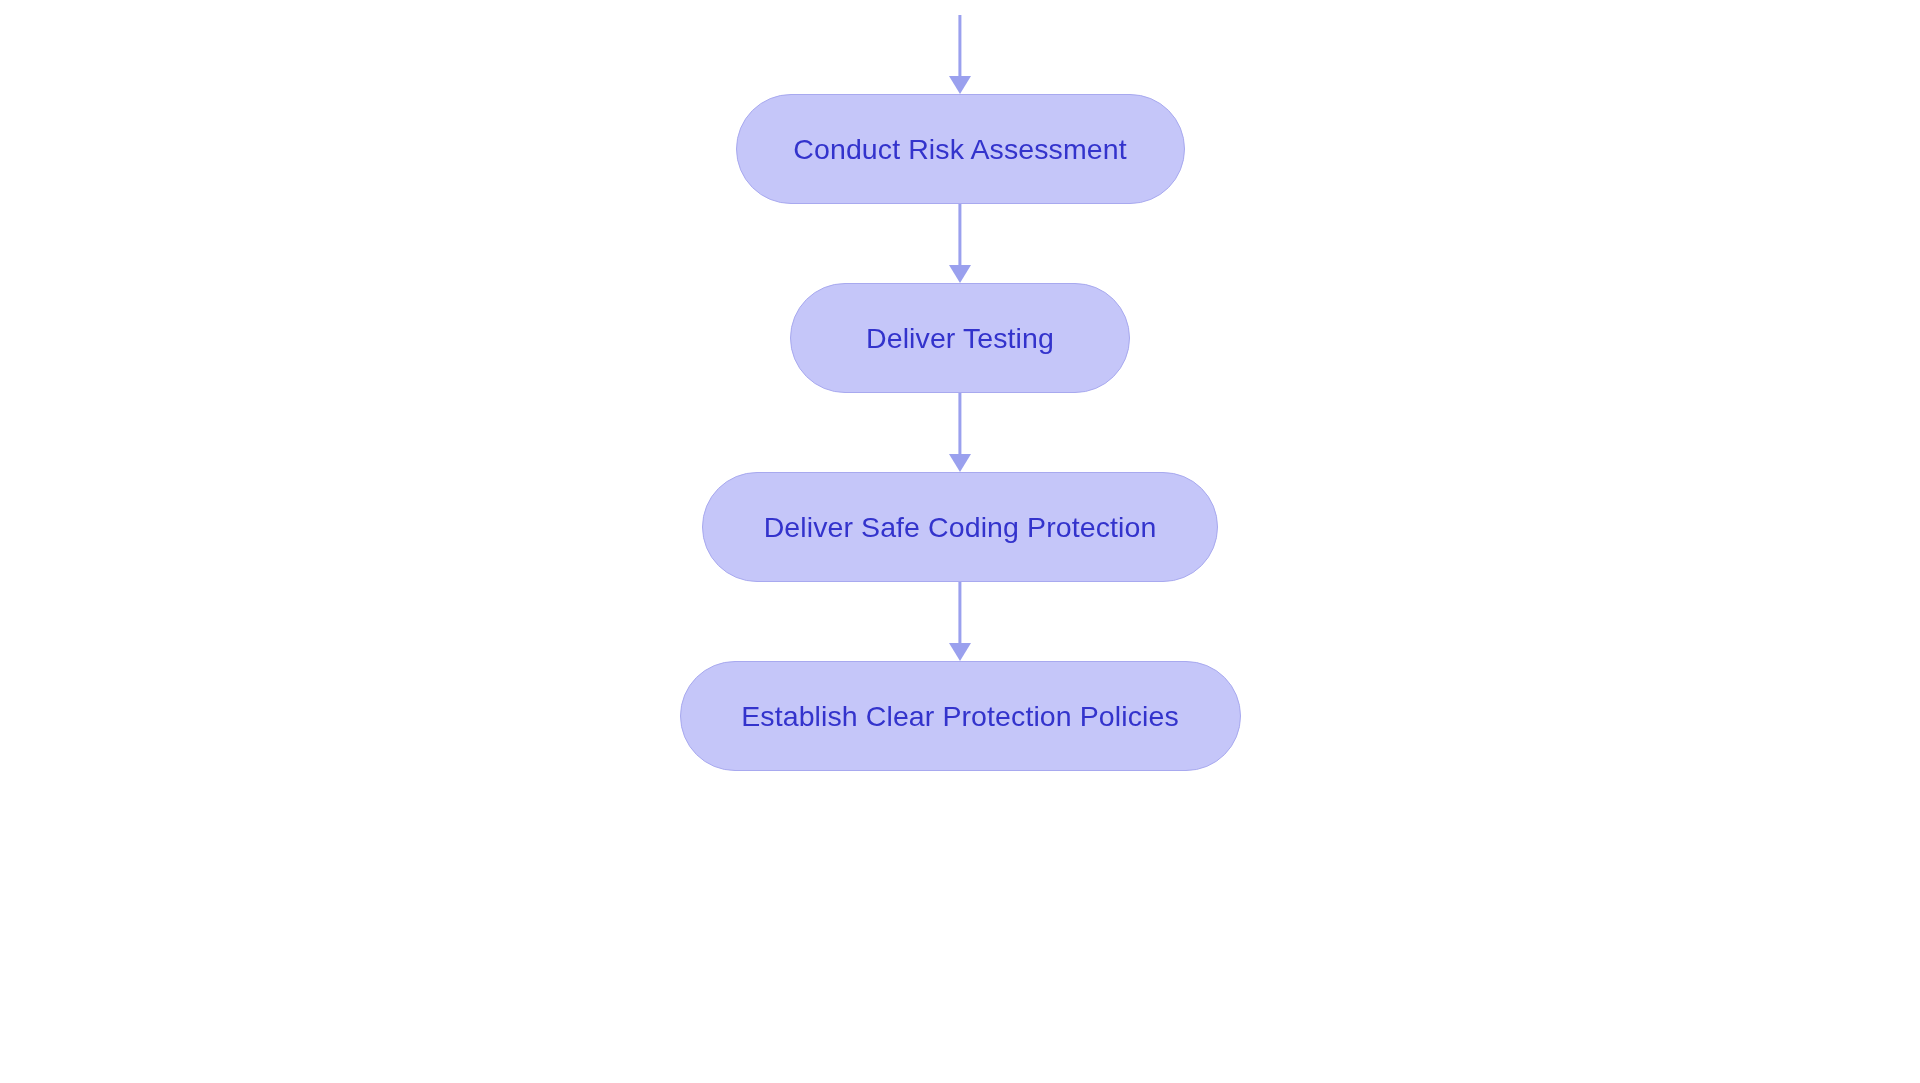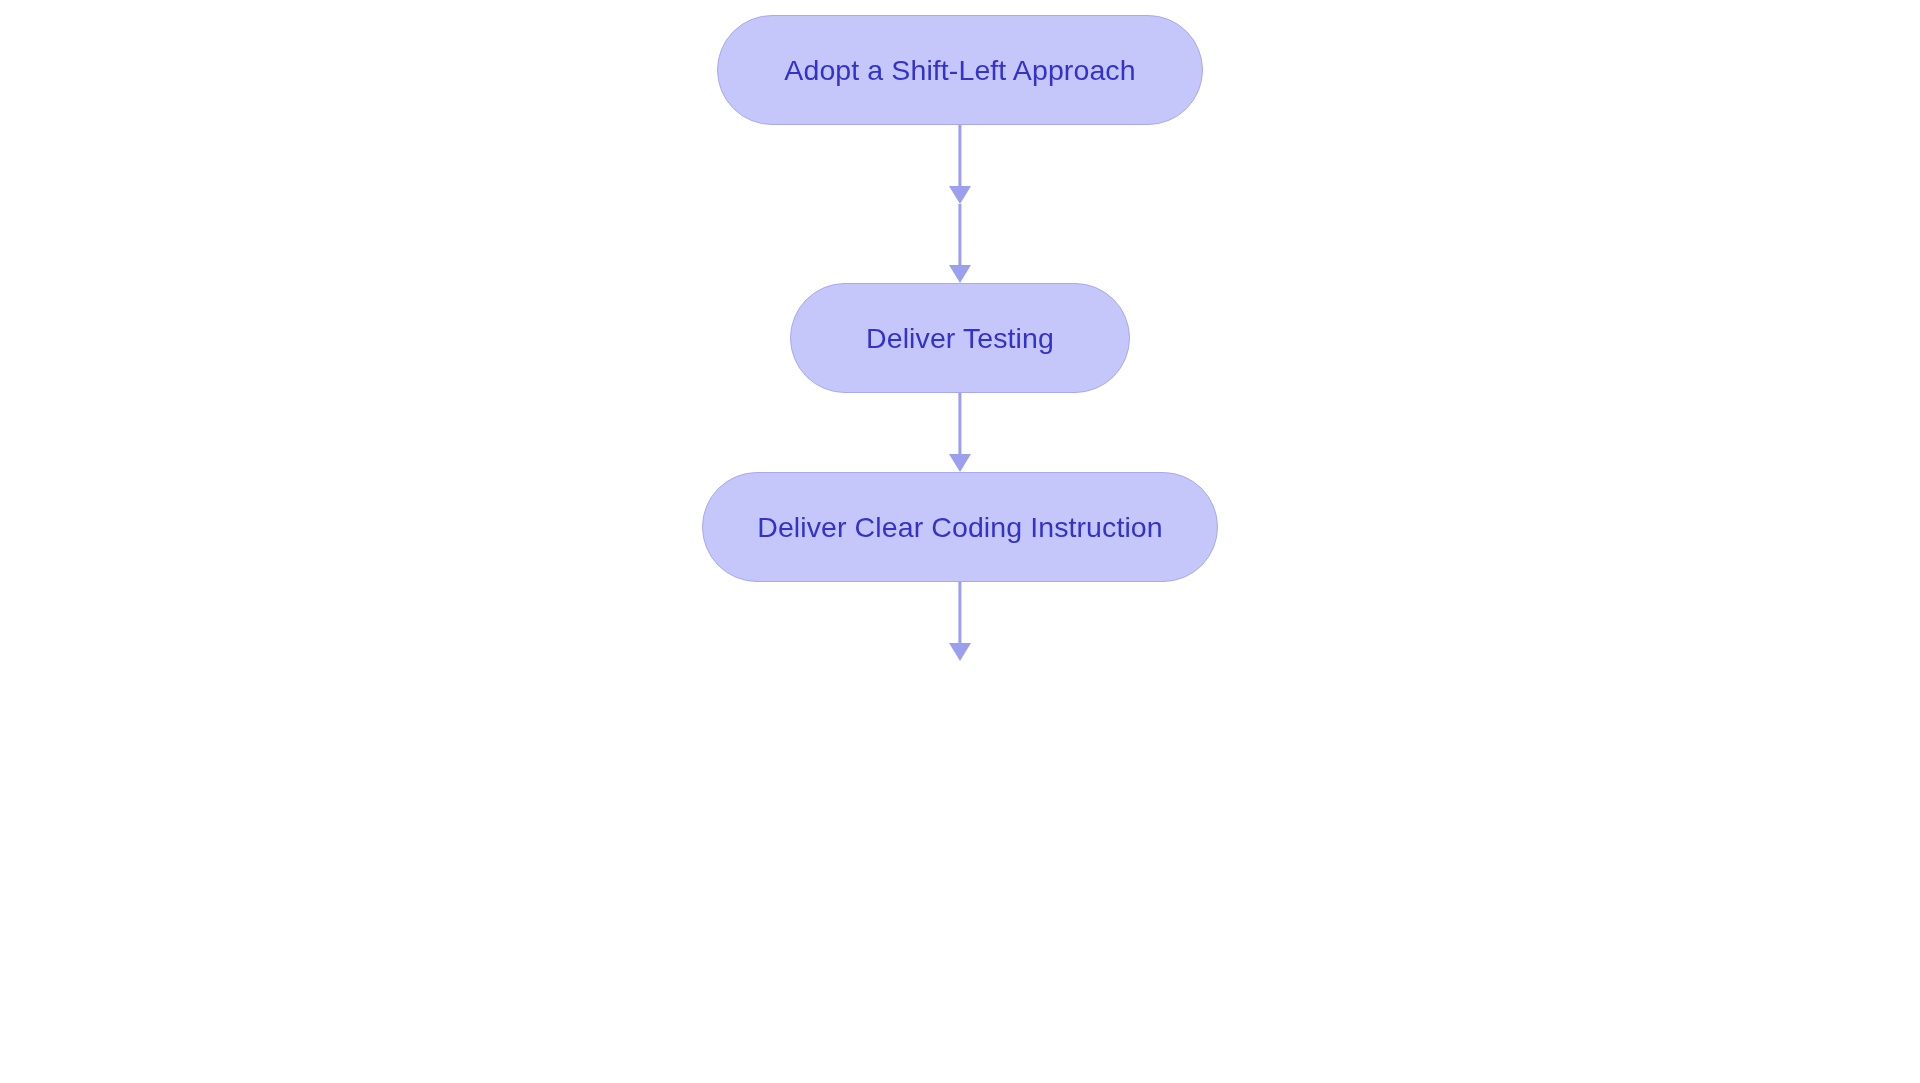--- a/index.html
+++ b/index.html
@@ -91,48 +91,51 @@
     border-right: 11px solid transparent;
     border-top: 18px solid #9aa0ee;
   }
 </style>
 </head>
 <body>
 
 <div id="flowchart-canvas">
   <div class="flow-column">
 
-    <div class="flow-node w-n0">
-      <span class="flow-node-label">Adopt a Shift-Left Approach</span>
-    </div>
 
     <div class="flow-connector">
       <div class="conn-line"></div>
       <div class="conn-arrowhead"></div>
     </div>
 
+    <div class="flow-node w-n1">
+      <span class="flow-node-label">Conduct Risk Assessment</span>
+    </div>
 
     <div class="flow-connector">
       <div class="conn-line"></div>
       <div class="conn-arrowhead"></div>
     </div>
 
     <div class="flow-node w-n2">
       <span class="flow-node-label">Deliver Testing</span>
     </div>
 
     <div class="flow-connector">
       <div class="conn-line"></div>
       <div class="conn-arrowhead"></div>
     </div>
 
     <div class="flow-node w-n3">
-      <span class="flow-node-label">Deliver Clear Coding Instruction</span>
+      <span class="flow-node-label">Deliver Safe Coding Protection</span>
     </div>
 
     <div class="flow-connector">
       <div class="conn-line"></div>
       <div class="conn-arrowhead"></div>
     </div>
 
+    <div class="flow-node w-n4">
+      <span class="flow-node-label">Establish Clear Protection Policies</span>
+    </div>
 
   </div>
 </div>
 
 </body></html>

